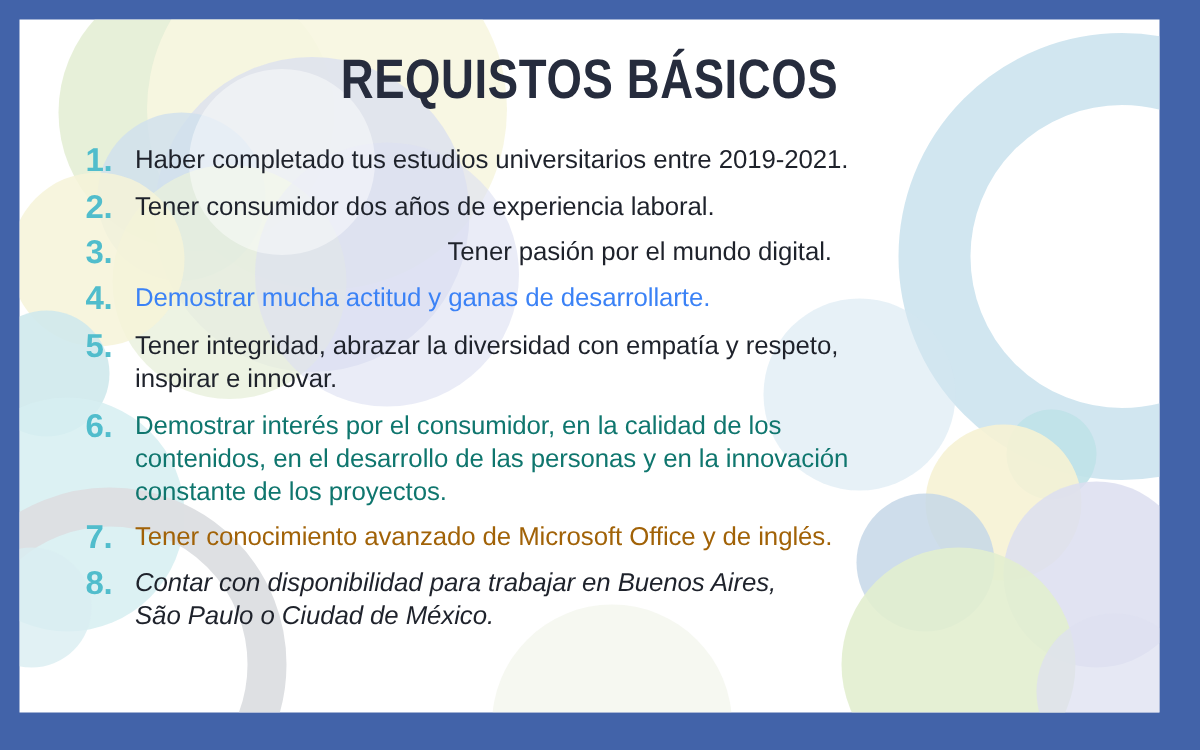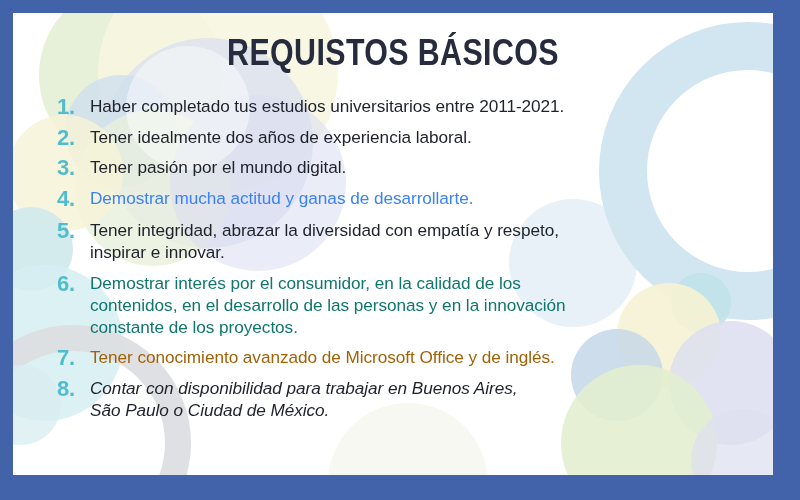--- a/index.html
+++ b/index.html
@@ -125,29 +125,29 @@
 
       <circle cx="395" cy="470" r="80" fill="#EEF2E4" opacity="0.5"></circle>
     </svg>
 
     <div id="content">
       <div class="title" style="color: rgb(38, 44, 61);">REQUISTOS BÁSICOS</div>
 
       <ol class="req-list">
         <li>
           <span class="num" style="color: rgb(81, 189, 204);">1.</span>
-          <span class="txt" style="color: rgb(30, 34, 43);">Haber completado tus estudios universitarios entre 2011-2021.</span>
+          <span class="txt" style="color: rgb(30, 34, 43);">Haber completado tus estudios universitarios entre 2019-2021.</span>
         </li>
         <li>
           <span class="num" style="color: rgb(81, 189, 204);">2.</span>
-          <span class="txt" style="color: rgb(30, 34, 43);">Tener idealmente dos años de experiencia laboral.</span>
+          <span class="txt" style="color: rgb(30, 34, 43);">Tener consumidor dos años de experiencia laboral.</span>
         </li>
         <li>
           <span class="num" style="color: rgb(81, 189, 204);">3.</span>
-          <span class="txt" style="color: rgb(30, 34, 43);">Tener pasión por el mundo digital.</span>
+          <span class="txt" style="color: rgb(30, 34, 43); text-align: center;">Tener pasión por el mundo digital.</span>
         </li>
         <li>
           <span class="num" style="color: rgb(81, 189, 204);">4.</span>
           <span class="txt" style="color: #3b82f6;">Demostrar mucha actitud y ganas de desarrollarte.</span>
         </li>
         <li>
           <span class="num" style="color: rgb(81, 189, 204);">5.</span>
           <span class="txt" style="color: rgb(30, 34, 43); margin-top: 10px;">Tener integridad, abrazar la diversidad con empatía y respeto,
 inspirar e innovar.</span>
         </li>

